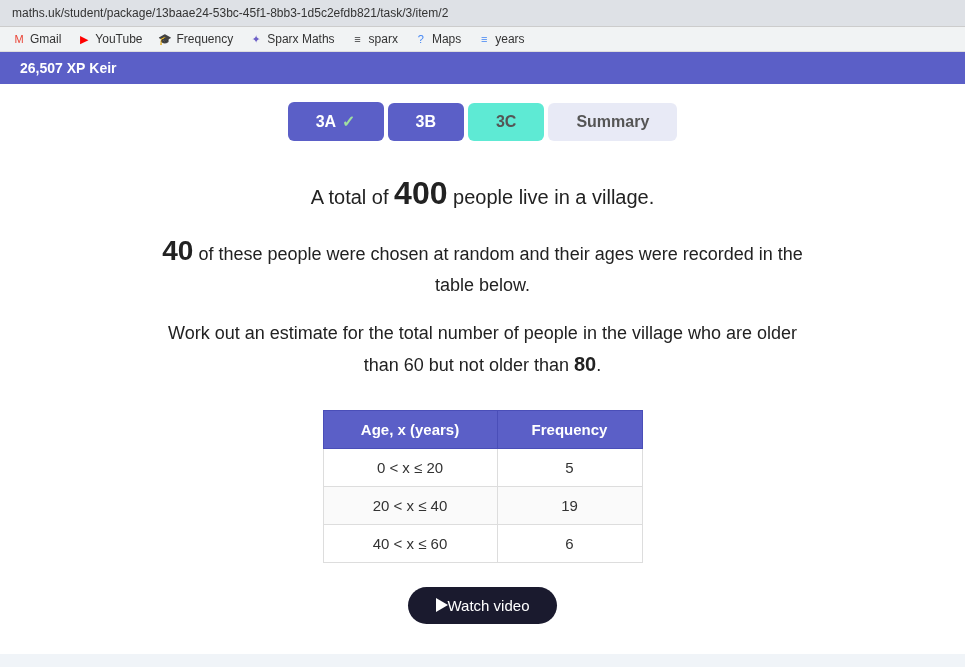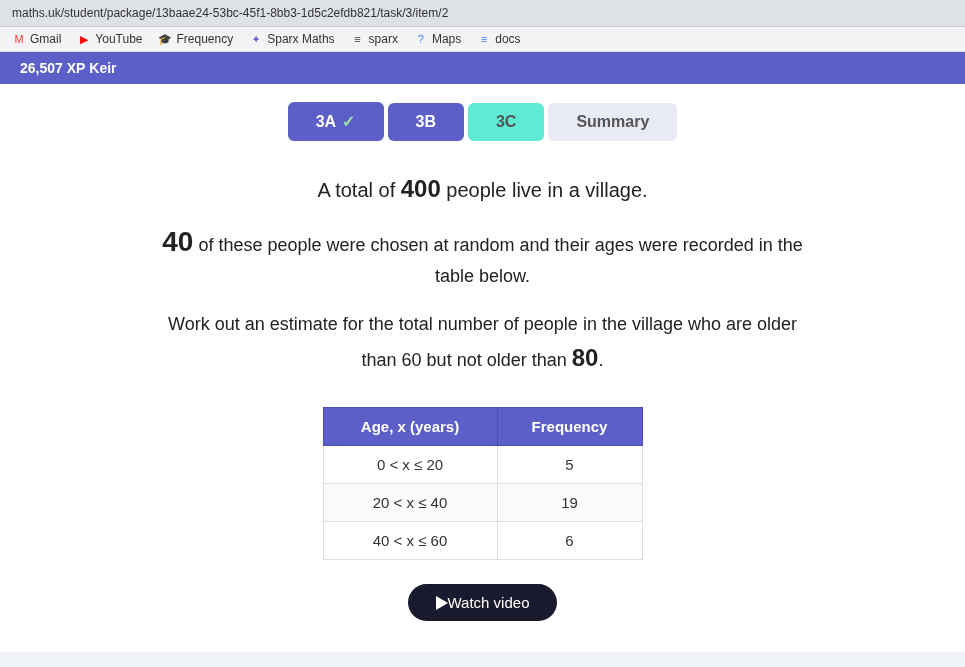--- a/index.html
+++ b/index.html
@@ -127,21 +127,21 @@
       margin: 0 auto;
     }
 
     .question-line1 {
       font-size: 20px;
       color: #222;
       text-align: center;
       margin-bottom: 18px;
     }
     .question-line1 .big-number {
-      font-size: 24px;
+      font-size: 32px;
       font-weight: bold;
     }
 
     .question-line2 {
       font-size: 18px;
       color: #222;
       text-align: center;
       margin-bottom: 20px;
       line-height: 1.5;
     }
@@ -151,21 +151,21 @@
     }
 
     .question-line3 {
       font-size: 18px;
       color: #222;
       text-align: center;
       margin-bottom: 30px;
       line-height: 1.6;
     }
     .question-line3 .big-number {
-      font-size: 24px;
+      font-size: 20px;
       font-weight: bold;
     }
 
     
     .table-container {
       display: flex;
       justify-content: center;
       margin-bottom: 24px;
     }
     .data-table {
@@ -246,21 +246,21 @@
   <a class="bookmark-item">
     <span class="bookmark-icon">≡</span>
     <span>sparx</span>
   </a>
   <a class="bookmark-item">
     <span class="bookmark-icon maps-icon">?</span>
     <span>Maps</span>
   </a>
   <a class="bookmark-item">
     <span class="bookmark-icon docs-icon">≡</span>
-    <span>docs</span>
+    <span>years</span>
   </a>
 </div>
 
 <div class="page-content">
 
   <div class="top-bar">
     <span>26,507 XP</span>
     &nbsp;
     <span>Keir</span>
   </div>

